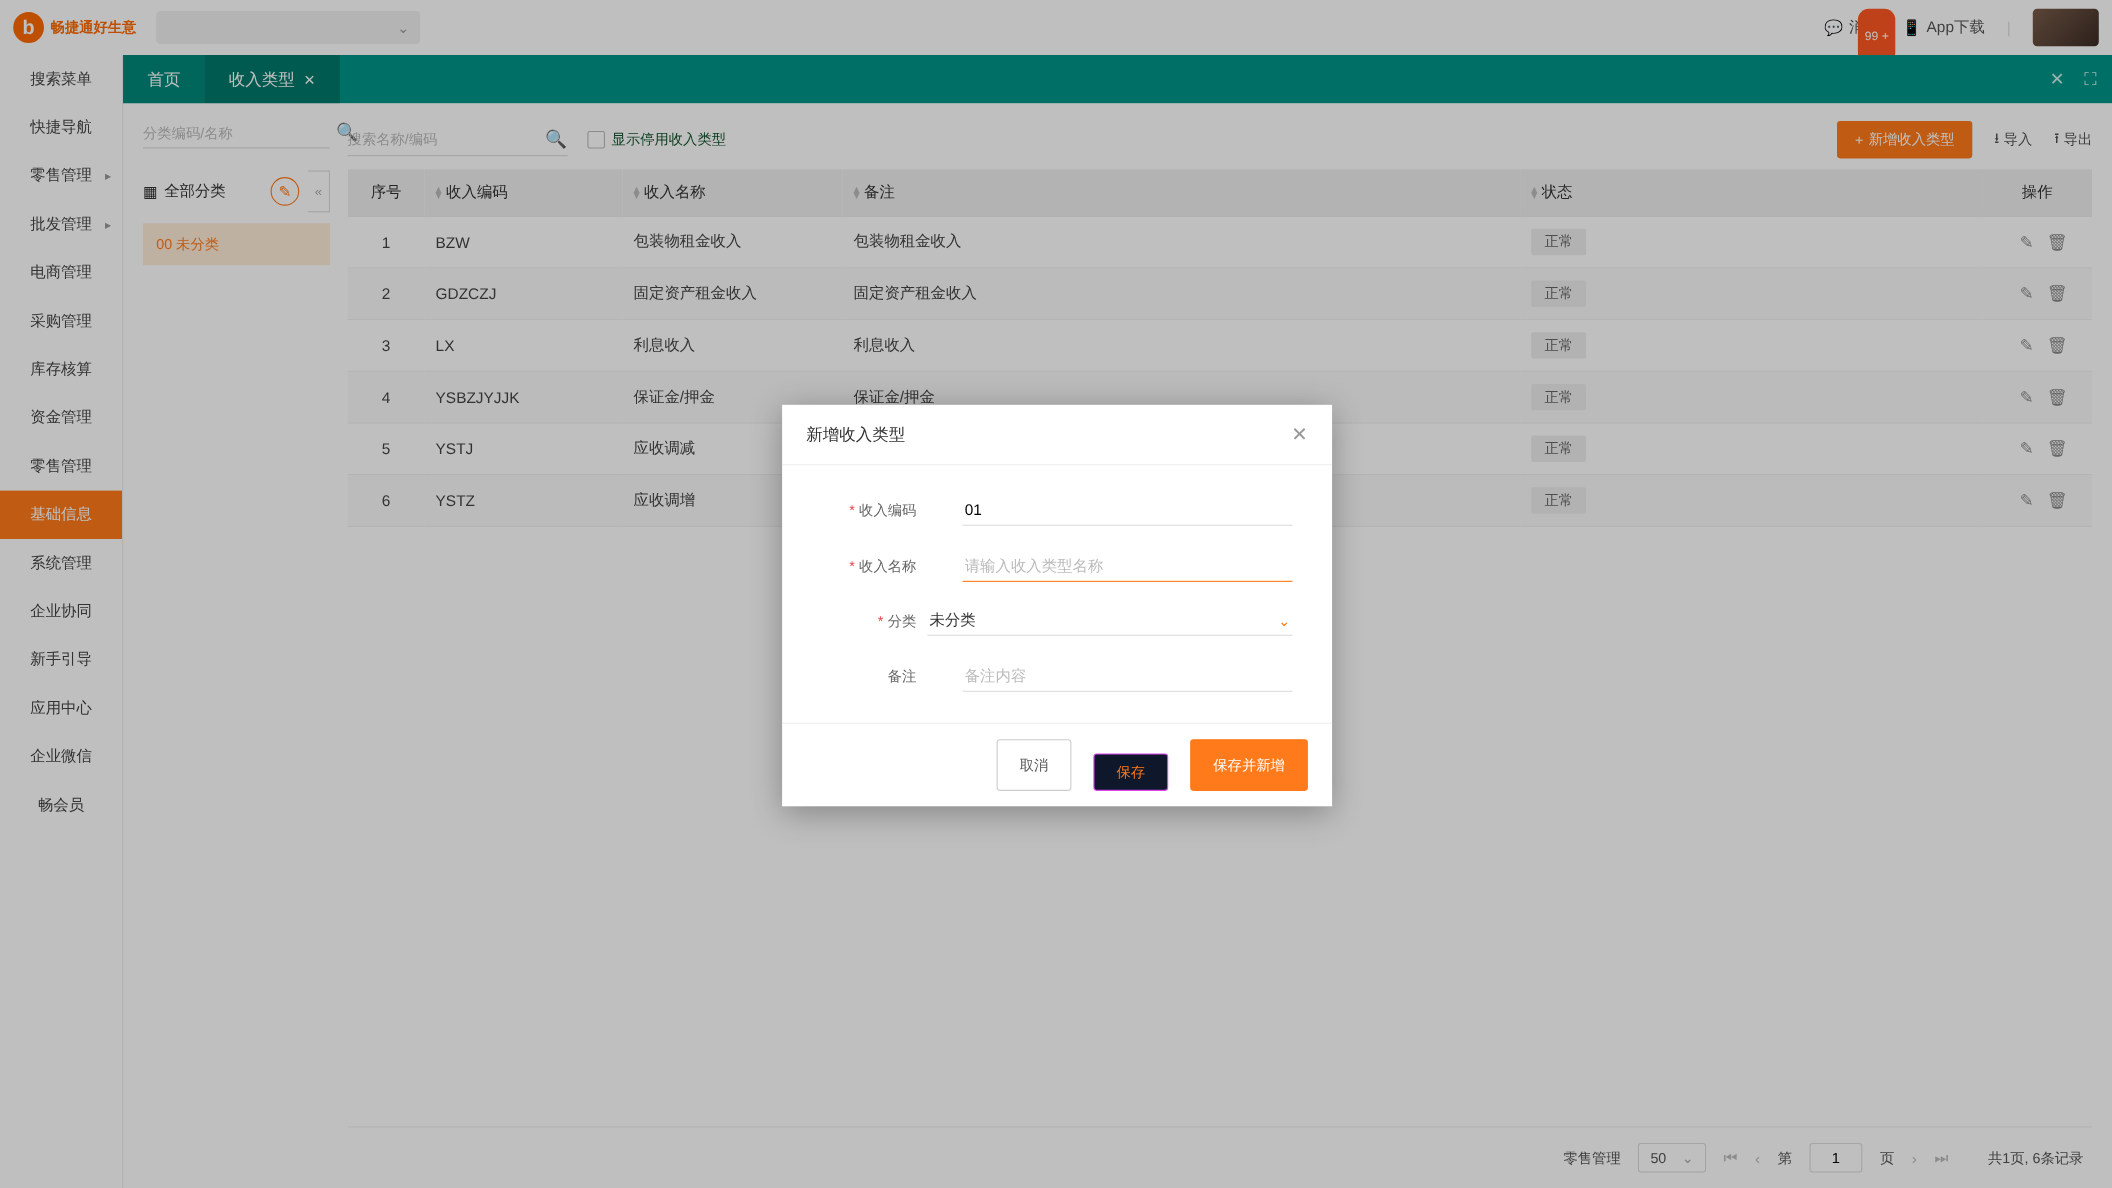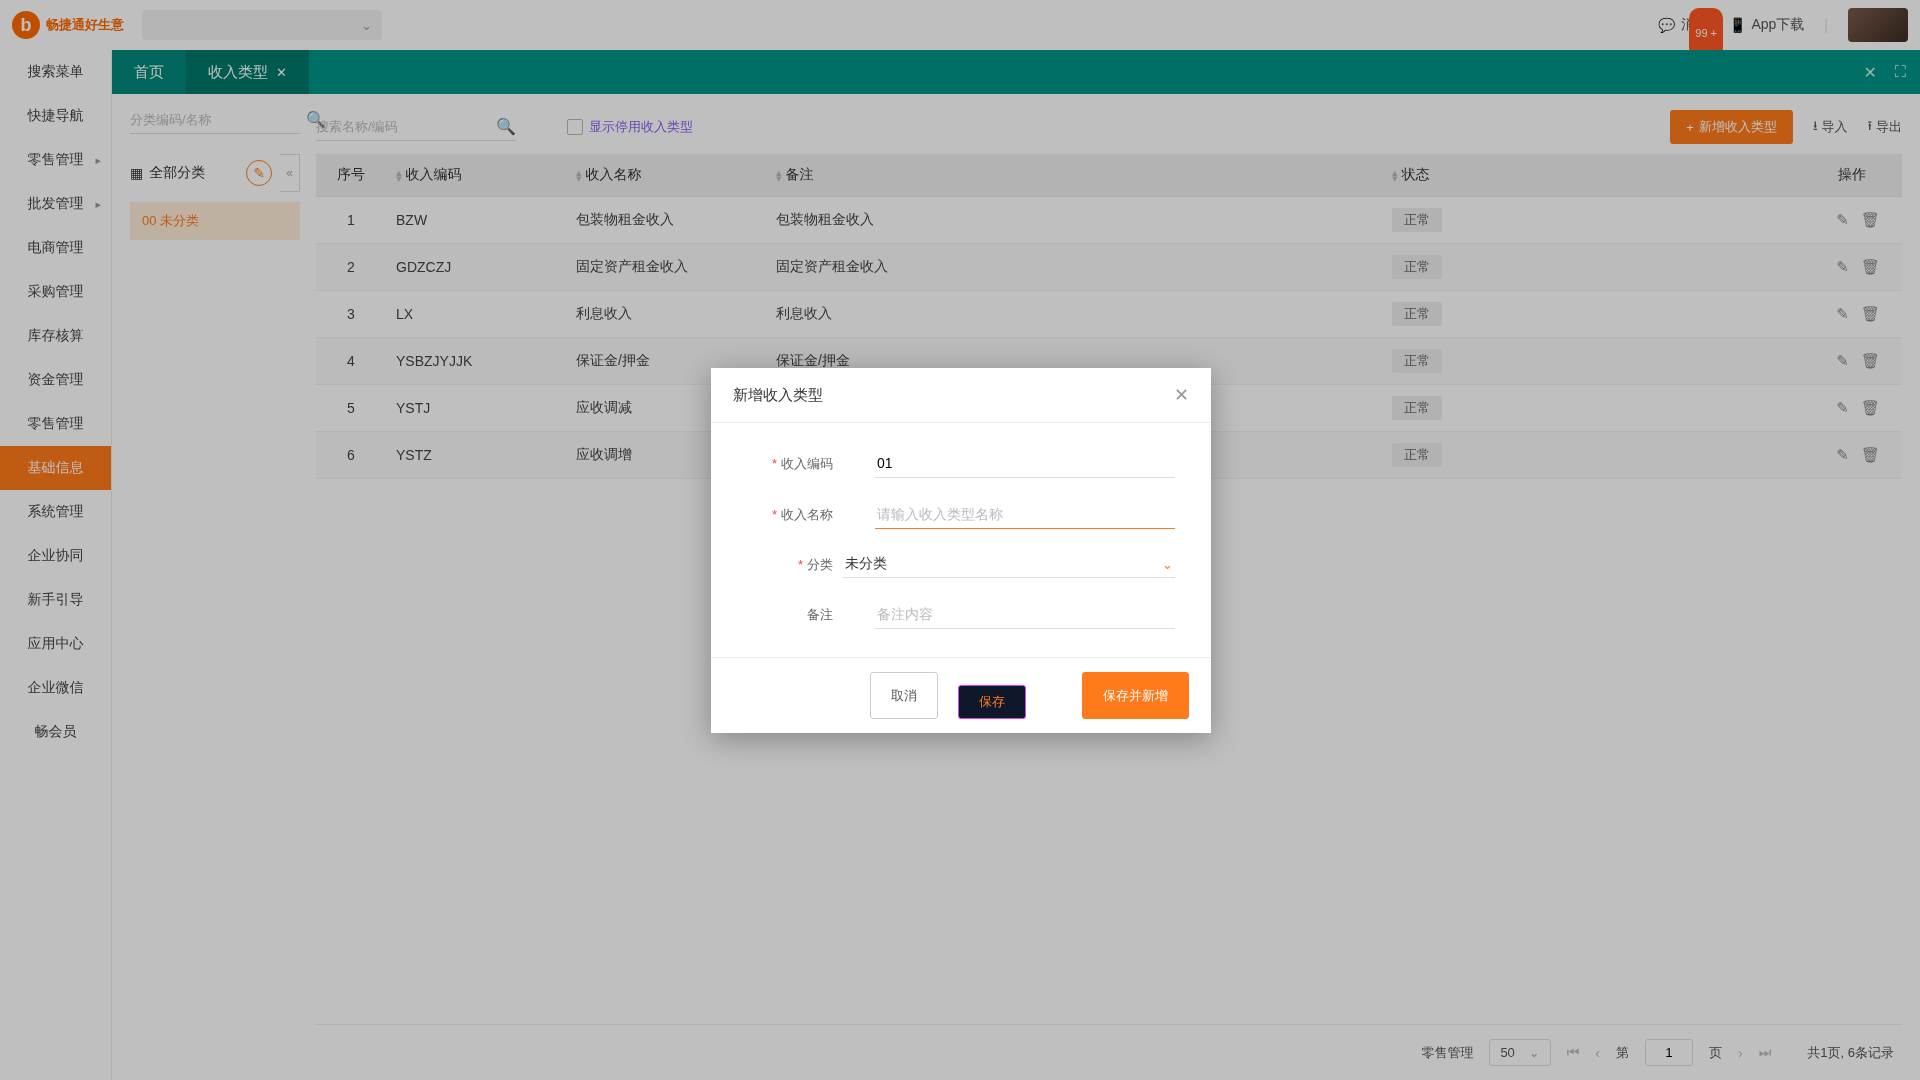--- a/index.html
+++ b/index.html
@@ -48,21 +48,21 @@
 .circle-btn { width:26px; height:26px; border:1px solid #ff7a1a; border-radius:50%; color:#ff7a1a; display:flex; align-items:center; justify-content:center; font-size:14px; cursor:pointer; }
 .collapse-btn { width:20px; height:38px; border:1px solid #ddd; border-left:none; display:flex; align-items:center; justify-content:center; color:#aaa; cursor:pointer; font-size:12px; }
 .cat-node { background:#ffecd9; color:#ff7a1a; padding:10px 12px; font-size:13px; margin-top:4px; }
 
 
 .right-area { flex:1; display:flex; flex-direction:column; margin-left:16px; }
 .toolbar { display:flex; align-items:center; gap:18px; padding:4px 0 10px 0; }
 .tb-search { display:flex; align-items:center; border-bottom:1px solid #ddd; padding:4px 0; width:200px; }
 .tb-search input { border:none; outline:none; font-size:13px; flex:1; background:transparent; color:#333; }
 .checkbox { width:16px; height:16px; border:1px solid #bbb; border-radius:2px; display:inline-block; }
-.tb-check { display:flex; align-items:center; gap:6px; font-size:13px; color:#8b5cf6;margin-left:33px; }
+.tb-check { display:flex; align-items:center; gap:6px; font-size:13px; color:#14532d; }
 .tb-right { margin-left:auto; display:flex; align-items:center; gap:20px; }
 .primary-btn { background:#ff7a1a; color:#fff; border:none; padding:8px 16px; border-radius:3px; font-size:13px; display:flex; align-items:center; gap:5px; cursor:pointer; }
 .link-btn { color:#555; font-size:13px; display:flex; align-items:center; gap:4px; cursor:pointer; }
 
 
 .table { width:100%; border-collapse:collapse; }
 .table th { background:#efefef; text-align:left; padding:12px 10px; font-size:14px; color:#333; font-weight:normal; border-bottom:1px solid #e5e5e5; position:relative; }
 .table td { padding:11px 10px; font-size:14px; color:#444; border-bottom:1px solid #f0f0f0; }
 .table tr.striped td { background:#fafafa; }
 .sort-ic { color:#bbb; font-size:11px; display:inline-flex; flex-direction:column; line-height:6px; margin-right:4px; vertical-align:middle; }
@@ -88,21 +88,21 @@
 .req::before { content:"*"; color:#f04848; margin-right:4px; }
 .form-input { flex:1; border:none; border-bottom:1px solid #ddd; padding:6px 2px; font-size:14px; outline:none; background:transparent;margin-left:32px; }
 .form-input.focused { border-bottom:1px solid #ff7a1a; }
 .select-wrap { flex:1; display:flex; align-items:center; border-bottom:1px solid #ddd; padding:4px 2px; justify-content:space-between; }
 .select-val { font-size:14px; color:#333; }
 .select-chev { color:#ff7a1a; font-size:13px; }
 .modal-foot { border-top:1px solid #eee; padding:14px 22px; display:flex; justify-content:flex-end; gap:20px; }
 .btn { padding:7px 20px; font-size:13px; border-radius:3px; cursor:pointer; }
 .btn-default { background:#fff; border:1px solid #ccc; color:#555; }
 .btn-outline { background:#0f172a; border:1px solid #d946ef; color:#ff7a1a;margin-top:13px; }
-.btn-primary { background:#ff7a1a; border:1px solid #ff7a1a; color:#fff;margin-left:36px; }
+.btn-primary { background:#ff7a1a; border:1px solid #ff7a1a; color:#fff; }
 
 ::placeholder { color:#bbb; }
 </style>
 </head>
 <body>
 
 <div class="top-header">
   <div class="logo">
     <div class="logo-icon">b</div>
     <div class="logo-text">畅捷通好生意</div>

